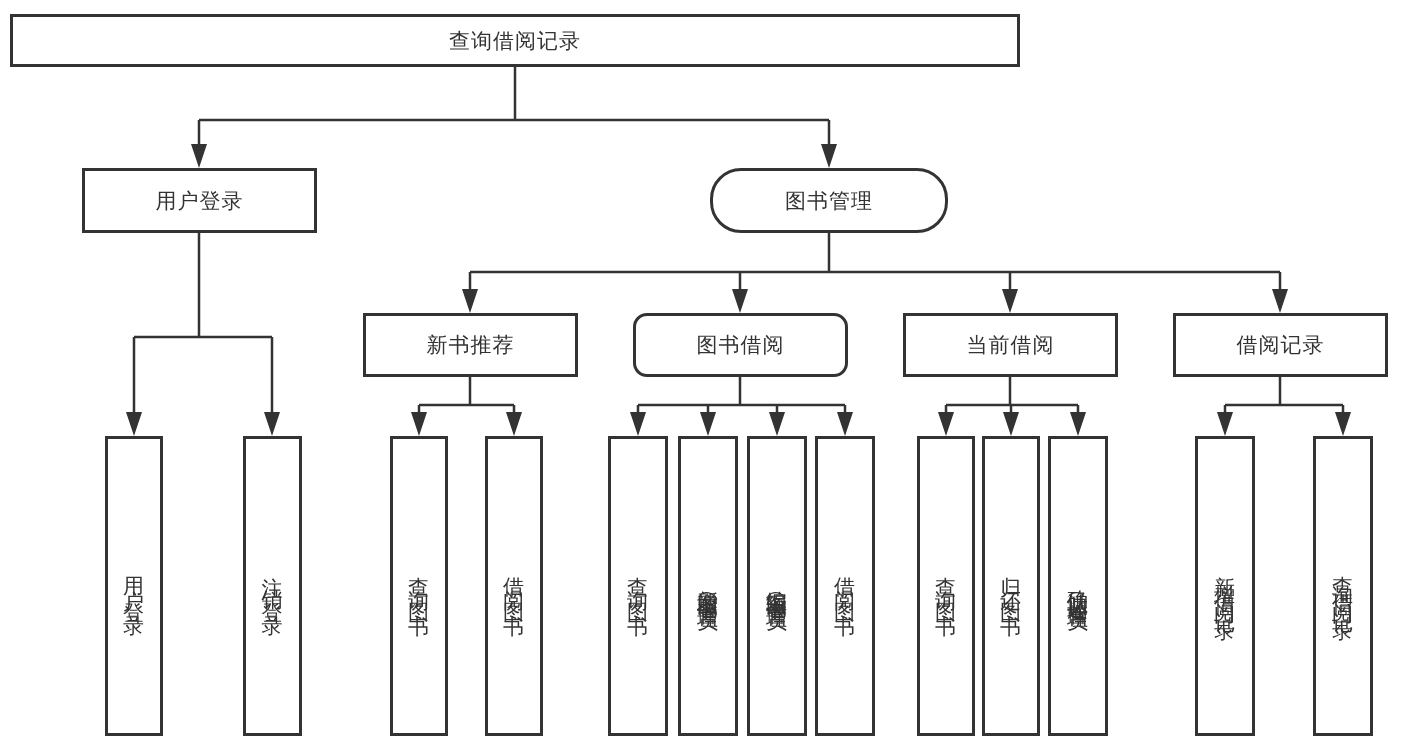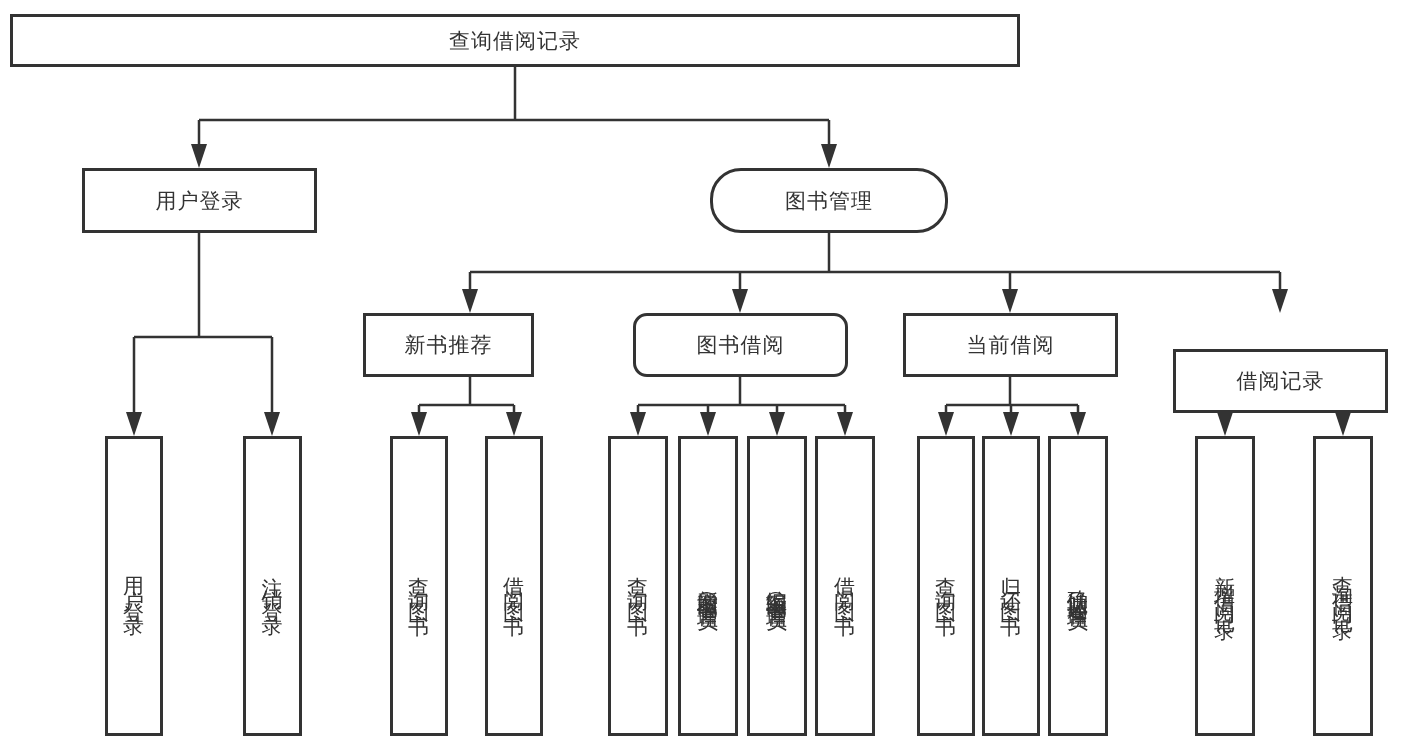--- a/index.html
+++ b/index.html
@@ -90,30 +90,30 @@
     <span>查询借阅记录</span>
   </div>
 
   <div class="node" style="left:82px; top:168px; width:235px; height:65px;">
     <span>用户登录</span>
   </div>
   <div class="node" style="left:710px; top:168px; width:238px; height:65px;border-radius:31px;">
     <span>图书管理</span>
   </div>
 
-  <div class="node" style="left:363px; top:313px; width:171px; height:64px;">
+  <div class="node" style="left:363px; top:313px; width:215px; height:64px;">
     <span>新书推荐</span>
   </div>
   <div class="node" style="left:633px; top:313px; width:215px; height:64px;border-radius:14px;">
     <span>图书借阅</span>
   </div>
   <div class="node" style="left:903px; top:313px; width:215px; height:64px;">
     <span>当前借阅</span>
   </div>
-  <div class="node" style="left:1173px; top:313px; width:215px; height:64px;margin-top:36px;">
+  <div class="node" style="left:1173px; top:313px; width:215px; height:64px;">
     <span>借阅记录</span>
   </div>
 
   <div class="leaf" style="left:105px; top:436px; width:58px; height:300px;">
     <span class="vtext ls-4">用户登录</span>
   </div>
   <div class="leaf" style="left:243px; top:436px; width:59px; height:300px;">
     <span class="vtext ls-4">注销登录</span>
   </div>
 

